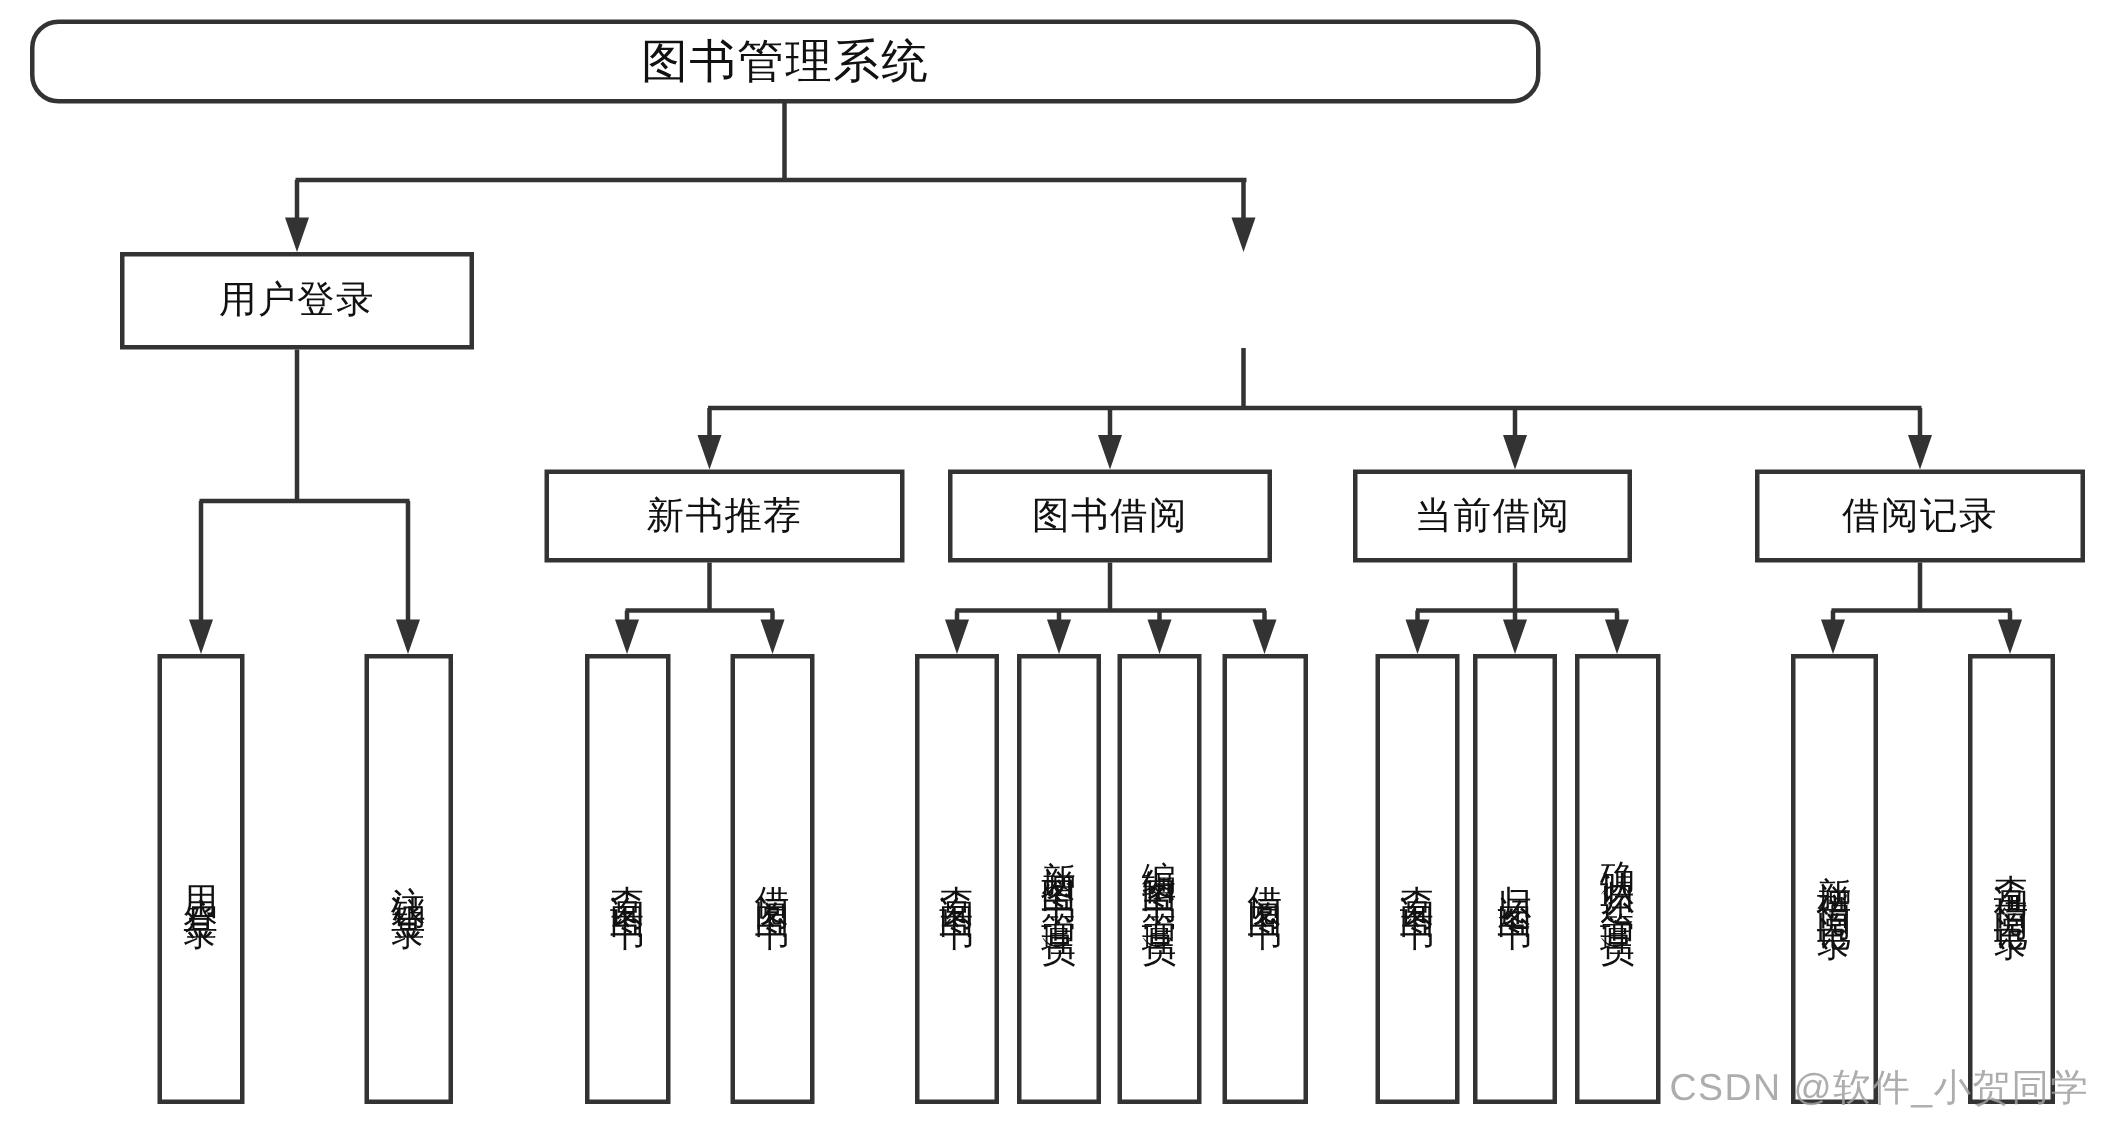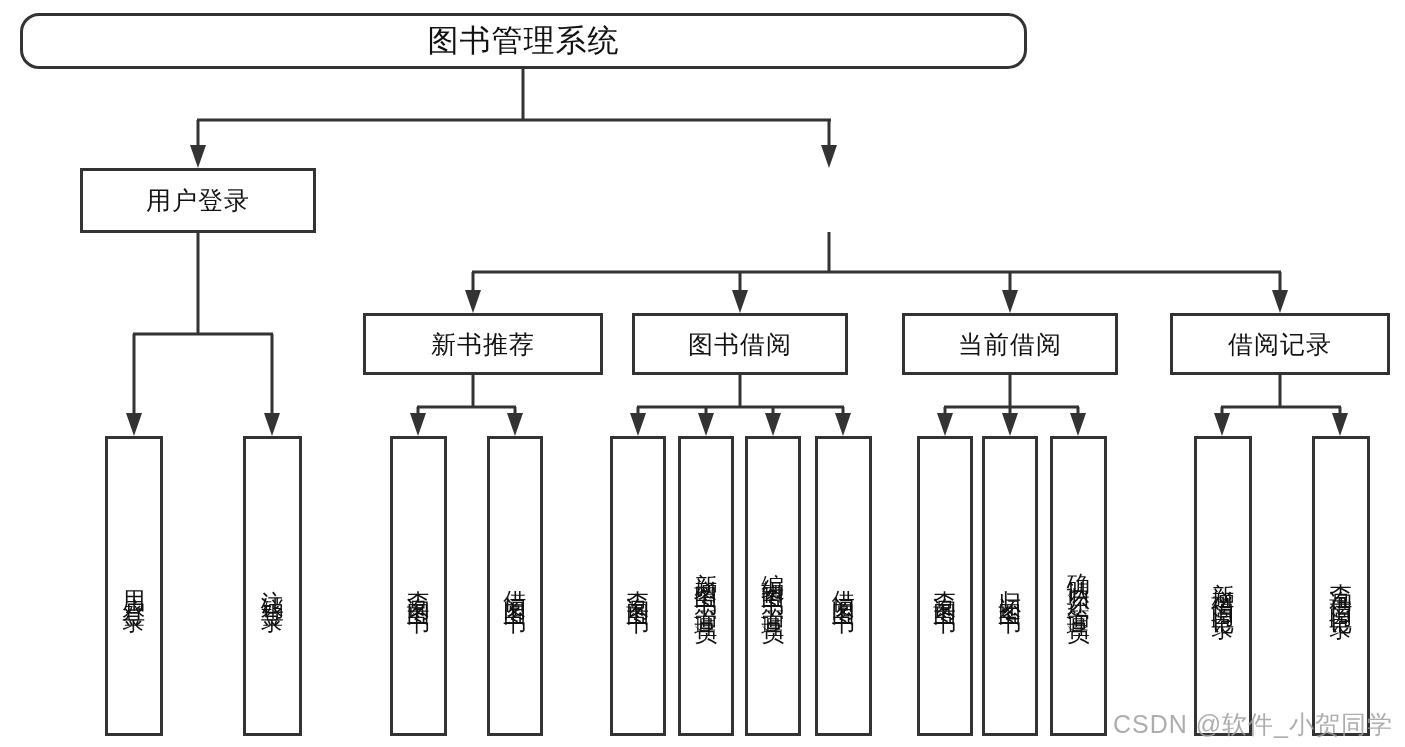--- a/index.html
+++ b/index.html
@@ -135,21 +135,21 @@
   <div class="box branch-box" style="left:80px; top:168px; width:236px; height:65px;">
     <span>用户登录</span>
   </div>
 
   <div class="box branch-box" style="left:363px; top:313px; width:240px; height:62px;">
     <span>新书推荐</span>
   </div>
   <div class="box branch-box" style="left:632px; top:313px; width:216px; height:62px;">
     <span>图书借阅</span>
   </div>
-  <div class="box branch-box" style="left:902px; top:313px; width:216px; height:62px;">
+  <div class="box branch-box" style="left:902px; top:313px; width:186px; height:62px;">
     <span>当前借阅</span>
   </div>
   <div class="box branch-box" style="left:1170px; top:313px; width:220px; height:62px;">
     <span>借阅记录</span>
   </div>
 
   <div class="box leaf-box" style="left:105px; top:436px; width:58px; height:300px;">
     <span class="vtext">用户登录</span>
   </div>
   <div class="box leaf-box" style="left:243px; top:436px; width:59px; height:300px;">

